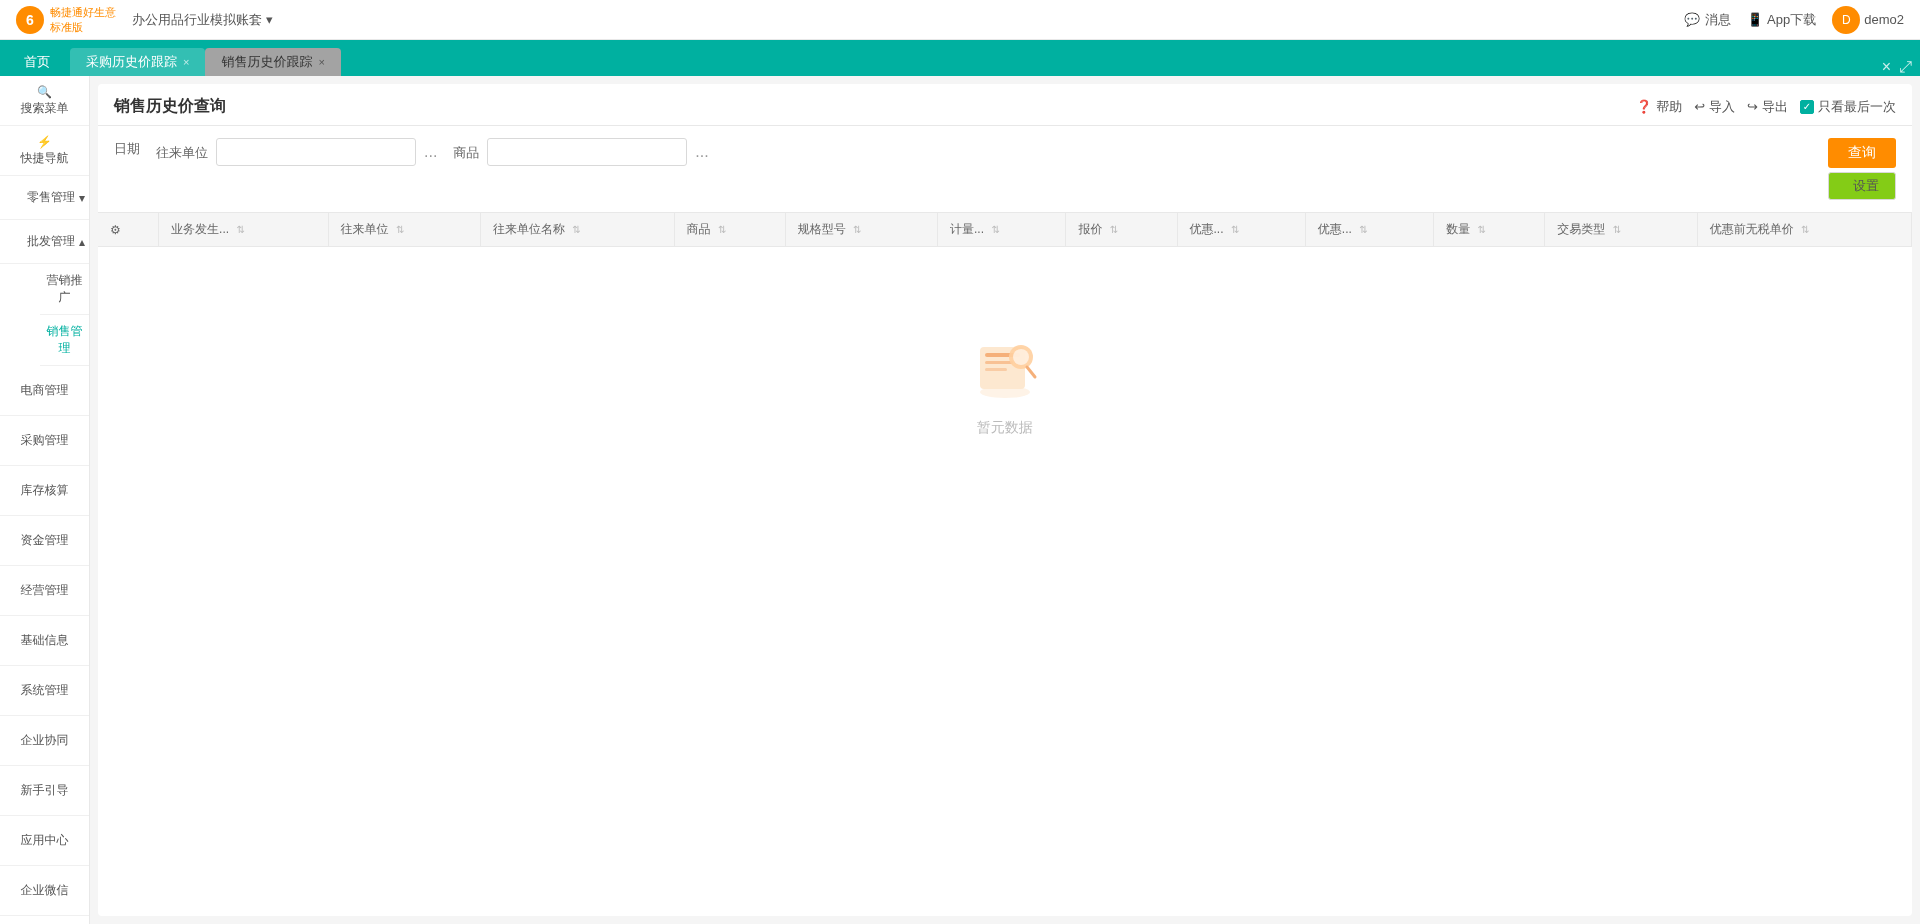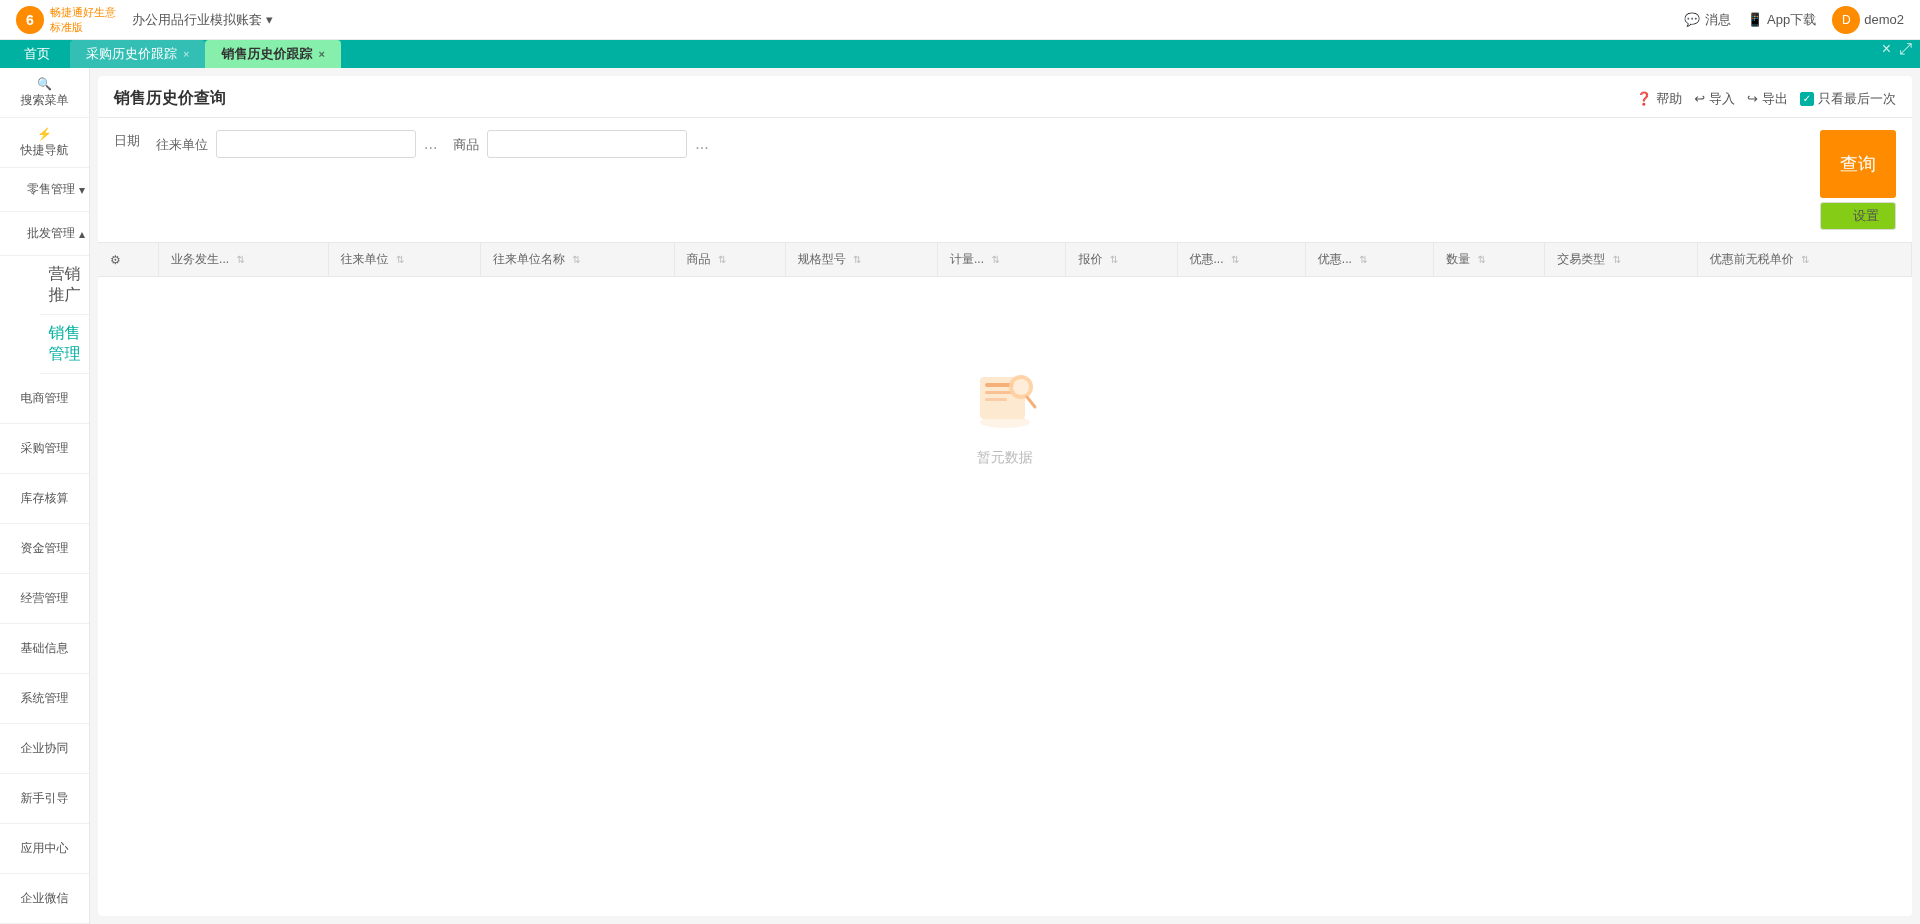--- a/index.html
+++ b/index.html
@@ -74,45 +74,44 @@
       display: flex;
       align-items: center;
       justify-content: center;
       color: white;
       font-size: 12px;
     }
 
     
     .tab-bar {
       background: #00b0a0;
-      height: 28px;
-      display: flex;
-      align-items: flex-start;
+      height: 36px;
+      display: flex;
+      align-items: flex-end;
       padding: 0 8px;
       flex-shrink: 0;
     }
     .tab {
       display: flex;
       align-items: center;
       gap: 6px;
       padding: 0 16px;
       height: 28px;
       border-radius: 4px 4px 0 0;
       cursor: pointer;
       font-size: 13px;
       color: rgba(255,255,255,0.85);
     }
     .tab.home {
       background: transparent;
       color: white;
     }
     .tab.active {
-      background: #86efac;
+      background: #a3a3a3;
       color: #333;
-      font-weight: bold;
     }
     .tab.inactive {
       background: rgba(255,255,255,0.2);
       color: white;
       margin-left: 4px;
     }
     .tab-close {
       font-size: 11px;
       color: inherit;
       opacity: 0.7;
@@ -181,21 +180,21 @@
       justify-content: flex-end;
       gap: 4px;
     }
     .sidebar-sub-item {
       display: flex;
       align-items: center;
       justify-content: center;
       padding: 8px 4px;
       cursor: pointer;
       color: #555;
-      font-size: 16px;
+      font-size: 12px;
       text-align: center;
       border-bottom: 1px solid #f0f0f0;
       margin-left: 40px;
     }
     .sidebar-sub-item.active { color: #00b0a0; }
 
     
     .content-area {
       flex: 1;
       background: #f5f5f5;
@@ -334,24 +333,24 @@
     .filter-actions {
       margin-left: auto;
       display: flex;
       flex-direction: column;
       gap: 4px;
     }
     .query-btn {
       background: #ff8c00;
       color: white;
       border: none;
-      padding: 22px 20px;
+      padding: 6px 20px;
       border-radius: 3px;
       cursor: pointer;
-      font-size: 18px;
+      font-size: 14px;
     }
     .settings-btn {
       background: #84cc16;
       color: #555;
       border: 1px solid #d9d9d9;
       padding: 4px 16px;
       border-radius: 3px;
       cursor: pointer;
       font-size: 13px;
       text-align: right;

